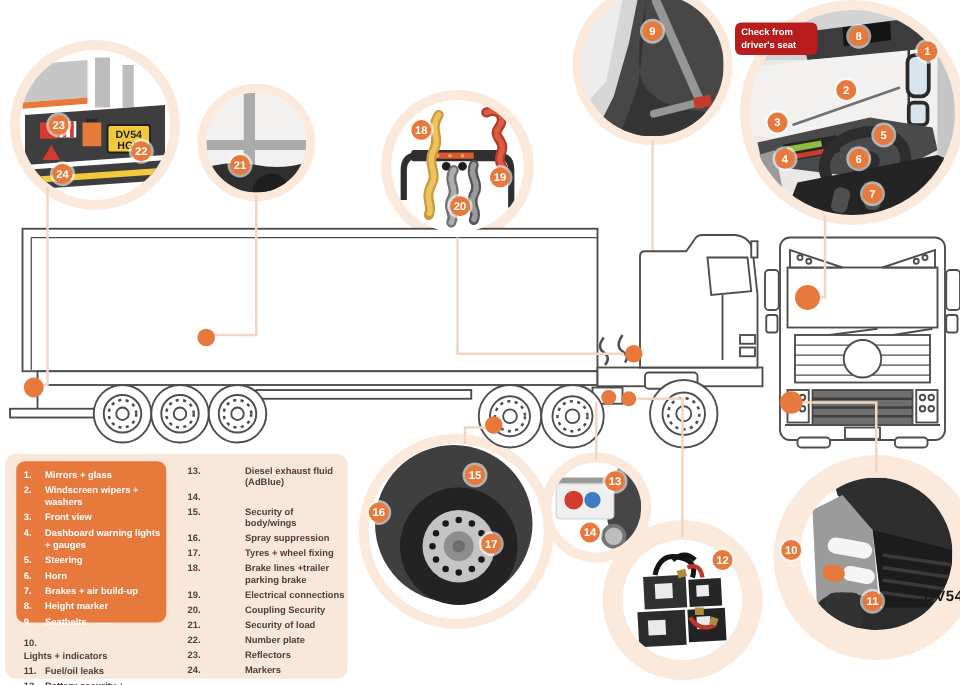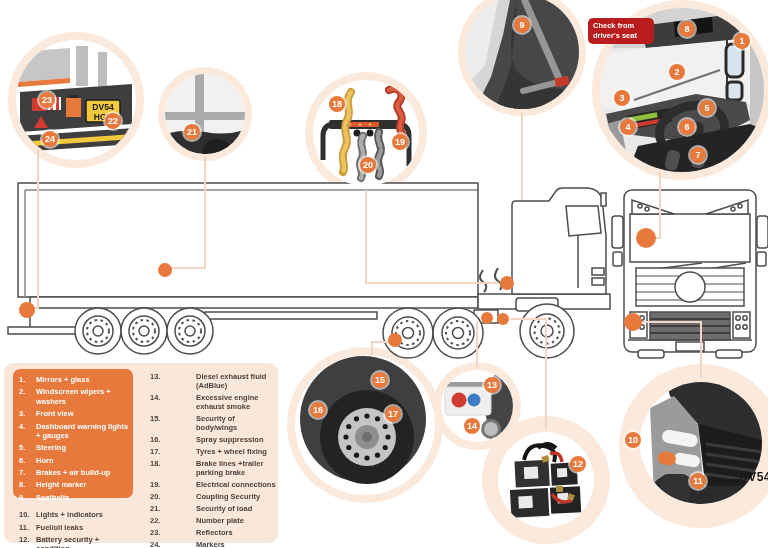--- a/index.html
+++ b/index.html
@@ -340,26 +340,26 @@
   <div class="badge" style="left:669px;top:64px;">2</div>
   <div class="badge" style="left:614px;top:90px;">3</div>
   <div class="badge" style="left:620px;top:119px;">4</div>
   <div class="badge" style="left:699px;top:100px;">5</div>
   <div class="badge" style="left:679px;top:119px;">6</div>
   <div class="badge" style="left:690px;top:147px;">7</div>
   <div class="badge" style="left:679px;top:21px;">8</div>
   <div class="badge" style="left:514px;top:17px;">9</div>
   <div class="badge" style="left:625px;top:432px;">10</div>
   <div class="badge" style="left:690px;top:473px;">11</div>
-  <div class="badge" style="left:570px;top:456px;">12</div>
+  <div class="badge" style="left:570px;top:440px;">12</div>
   <div class="badge" style="left:484px;top:377px;">13</div>
   <div class="badge" style="left:464px;top:418px;">14</div>
   <div class="badge" style="left:360px;top:372px;margin-left:12px;">15</div>
-  <div class="badge" style="left:310px;top:402px;text-align:center;">16</div>
-  <div class="badge" style="left:385px;top:406px;">17</div>
+  <div class="badge" style="left:295px;top:402px;text-align:center;">16</div>
+  <div class="badge" style="left:385px;top:427px;">17</div>
   <div class="badge" style="left:329px;top:96px;">18</div>
   <div class="badge" style="left:392px;top:134px;">19</div>
   <div class="badge" style="left:360px;top:157px;">20</div>
   <div class="badge" style="left:184px;top:104px;margin-top:20px;">21</div>
   <div class="badge" style="left:105px;top:113px;">22</div>
   <div class="badge" style="left:39px;top:92px;">23</div>
   <div class="badge" style="left:42px;top:131px;">24</div>
 
   <div id="legend">
     <div id="legend-orange"></div>
@@ -393,41 +393,40 @@
           <span class="lab">Brakes + air build-up</span>
         </div>
       <div class="li">
           <span class="num">8.</span>
           <span class="lab">Height marker</span>
         </div>
       <div class="li">
           <span class="num">9.</span>
           <span class="lab">Seatbelts</span>
         </div>
-      <div class="li dark" style="margin-top:5px;">
+      <div class="li dark" style="margin-top:5px;flex-direction:column;">
           <span class="num">10.</span>
           <span class="lab">Lights + indicators</span>
         </div>
       <div class="li dark">
           <span class="num">11.</span>
           <span class="lab">Fuel/oil leaks</span>
         </div>
       <div class="li dark">
           <span class="num">12.</span>
           <span class="lab">Battery security + condition</span>
         </div>
     </div>
     <div class="col" id="col-right">
       <div class="li">
           <span class="num">13.</span>
           <span class="lab">Diesel exhaust fluid (AdBlue)</span>
         </div>
       <div class="li">
           <span class="num">14.</span>
-          <span class="lab">Excessive engine exhaust smoke</span>
         </div>
       <div class="li">
           <span class="num">15.</span>
           <span class="lab">Security of body/wings</span>
         </div>
       <div class="li">
           <span class="num">16.</span>
           <span class="lab">Spray suppression</span>
         </div>
       <div class="li">

